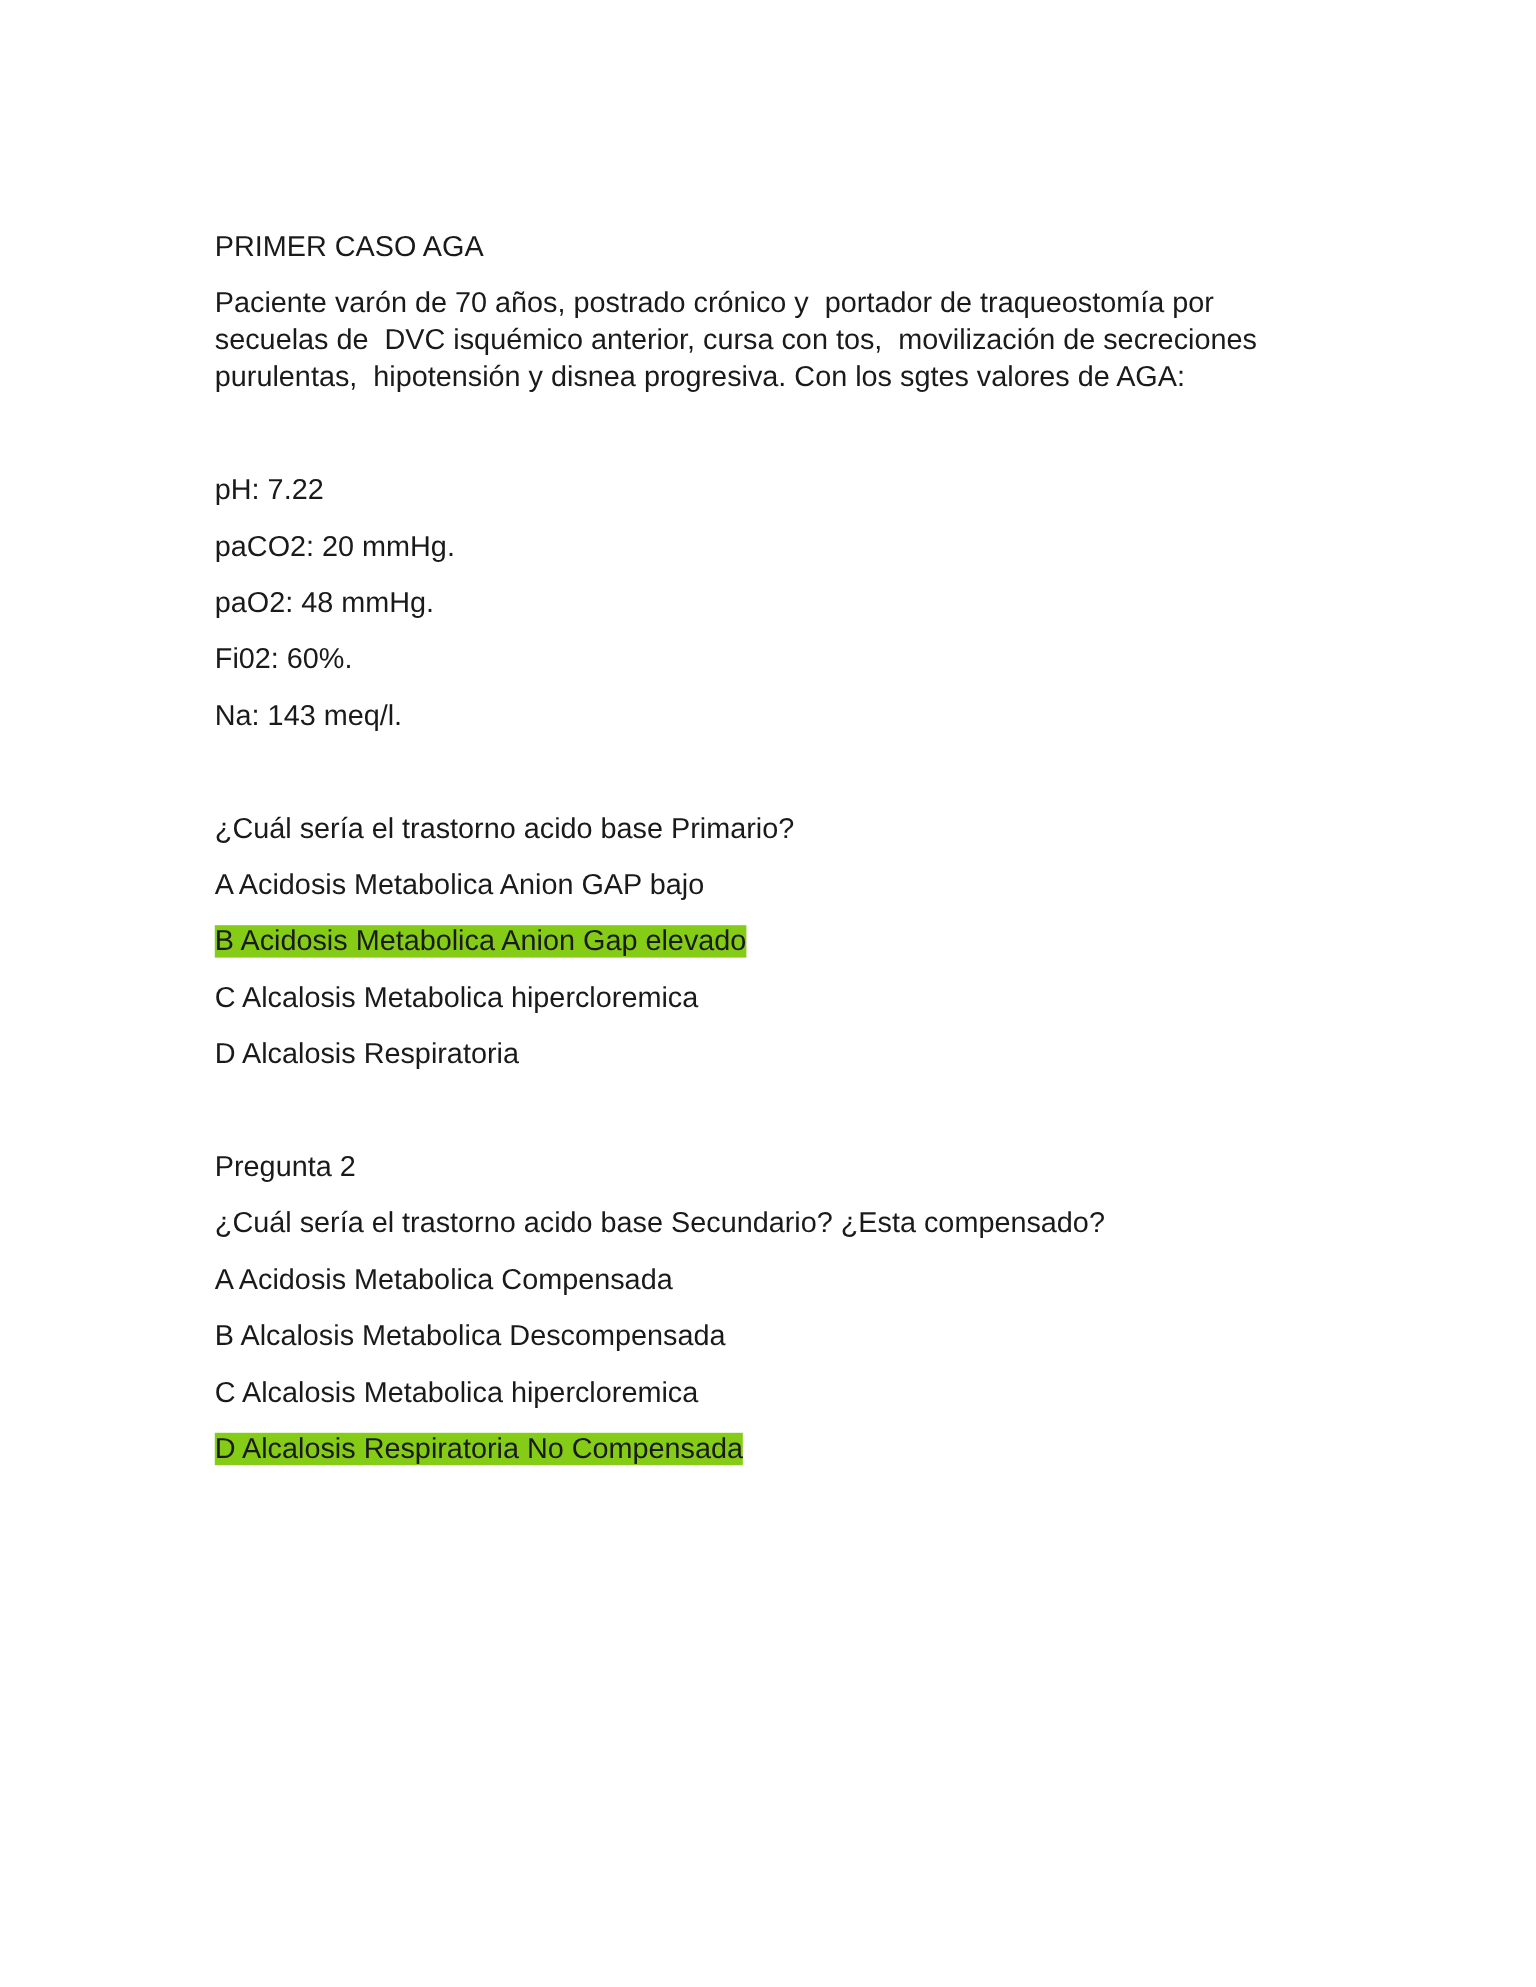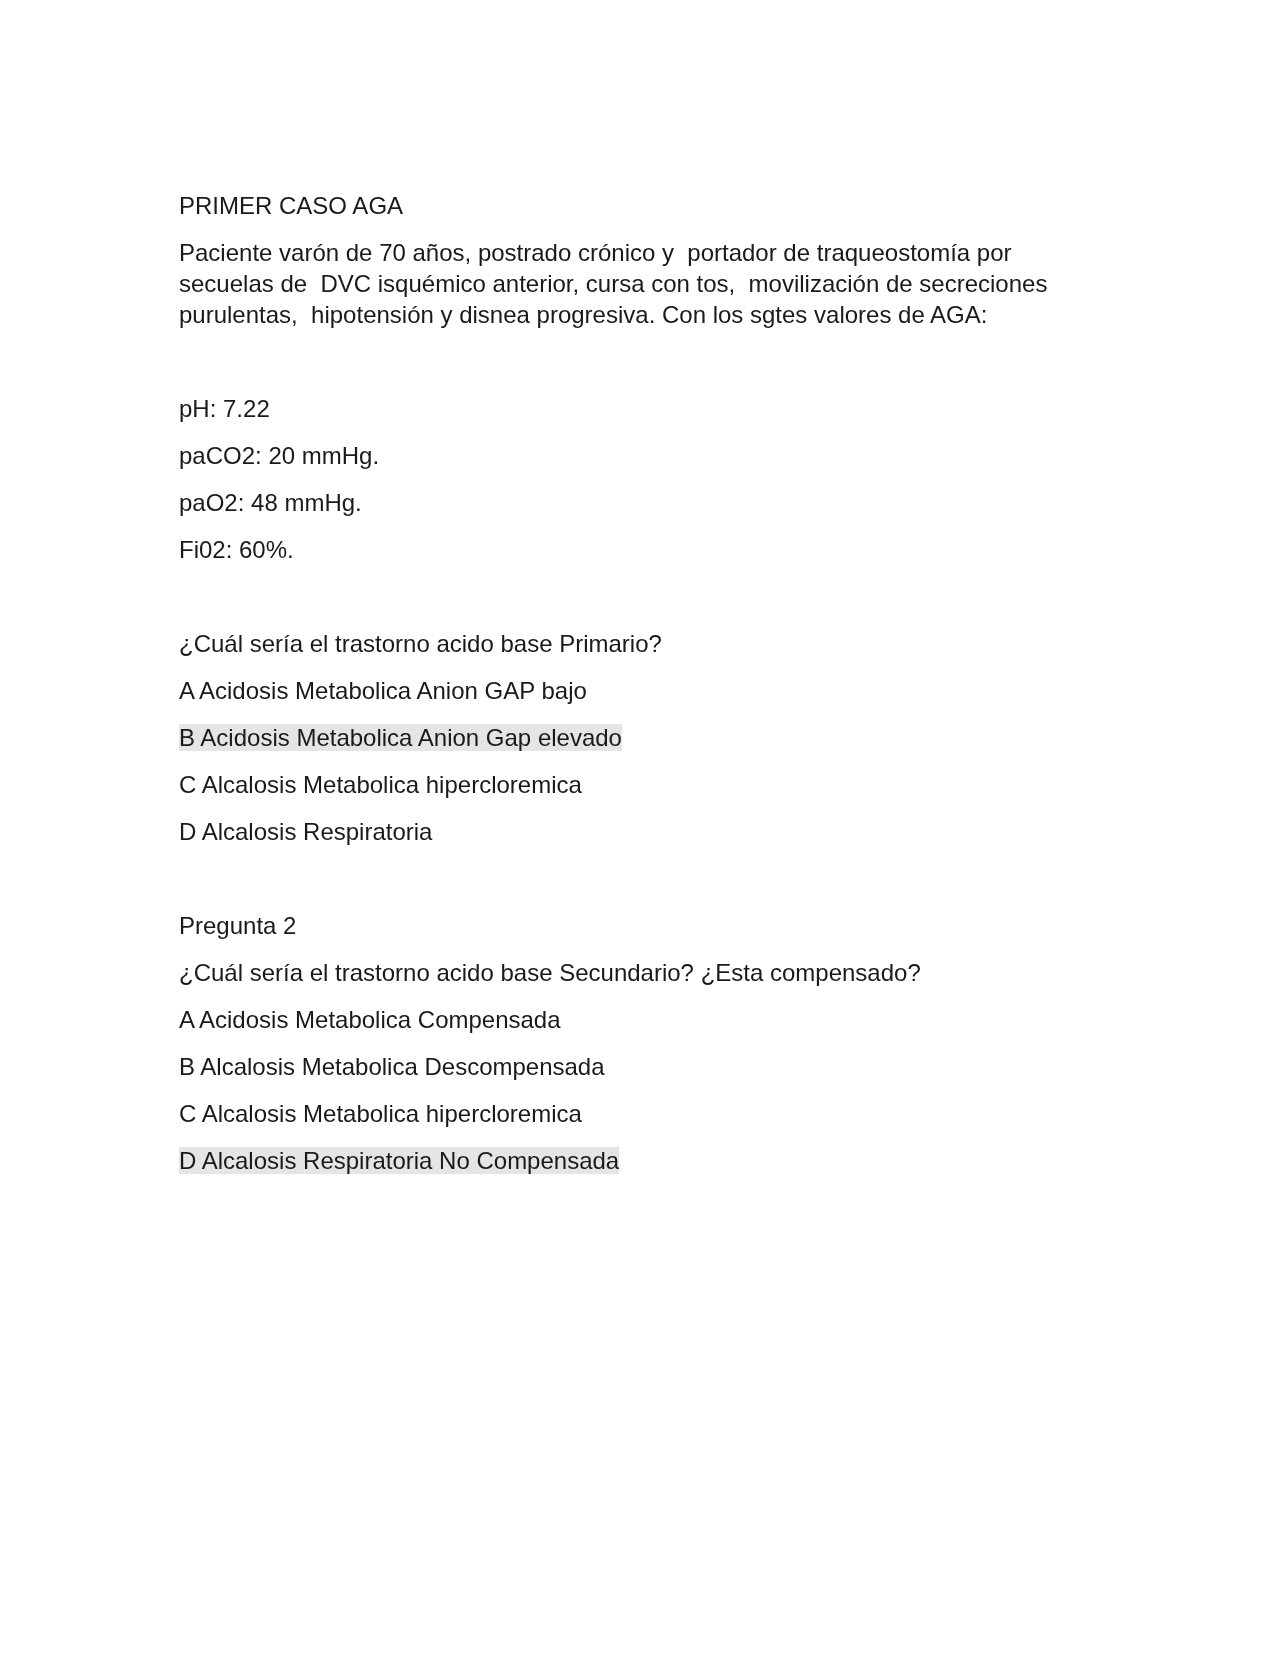--- a/index.html
+++ b/index.html
@@ -5,34 +5,35 @@
   html, body { margin: 0; padding: 0; background: #ffffff; }
   body { width: 1280px; height: 1656px; position: relative; overflow: hidden; }
   .page {
     position: absolute; left: 179px; top: 148px; width: 910px;
     font-family: "Liberation Sans", sans-serif; font-size: 24px; color: #1a1a1a;
     line-height: 31px;
     margin-top: 42px;
   }
   .p { margin: 0 0 16px 0; white-space: pre-wrap; }
   .gap { height: 47px; }
-  .hl { background: #e5e5e5; }
+  .hl { background: #84cc16; }
 </style>
 </head>
 <body>
 
 <div class="page">
   <p class="p">PRIMER CASO AGA</p>
   <p class="p">Paciente varón de 70 años, postrado crónico y  portador de traqueostomía por secuelas de  DVC isquémico anterior, cursa con tos,  movilización de secreciones purulentas,  hipotensión y disnea progresiva. Con los sgtes valores de AGA:</p>
   <div class="gap"></div>
 
   <p class="p">pH: 7.22</p>
   <p class="p">paCO2: 20 mmHg.</p>
   <p class="p">paO2: 48 mmHg.</p>
   <p class="p">Fi02: 60%.</p>
+  <p class="p">Na: 143 meq/l.</p>
   <div class="gap"></div>
 
   <p class="p">¿Cuál sería el trastorno acido base Primario?</p>
   <p class="p"><span>A Acidosis Metabolica Anion GAP bajo</span></p>
   <p class="p"><span class="hl">B Acidosis Metabolica Anion Gap elevado</span></p>
   <p class="p"><span>C Alcalosis Metabolica hipercloremica</span></p>
   <p class="p"><span>D Alcalosis Respiratoria</span></p>
   <div class="gap"></div>
 
   <p class="p">Pregunta 2</p>

